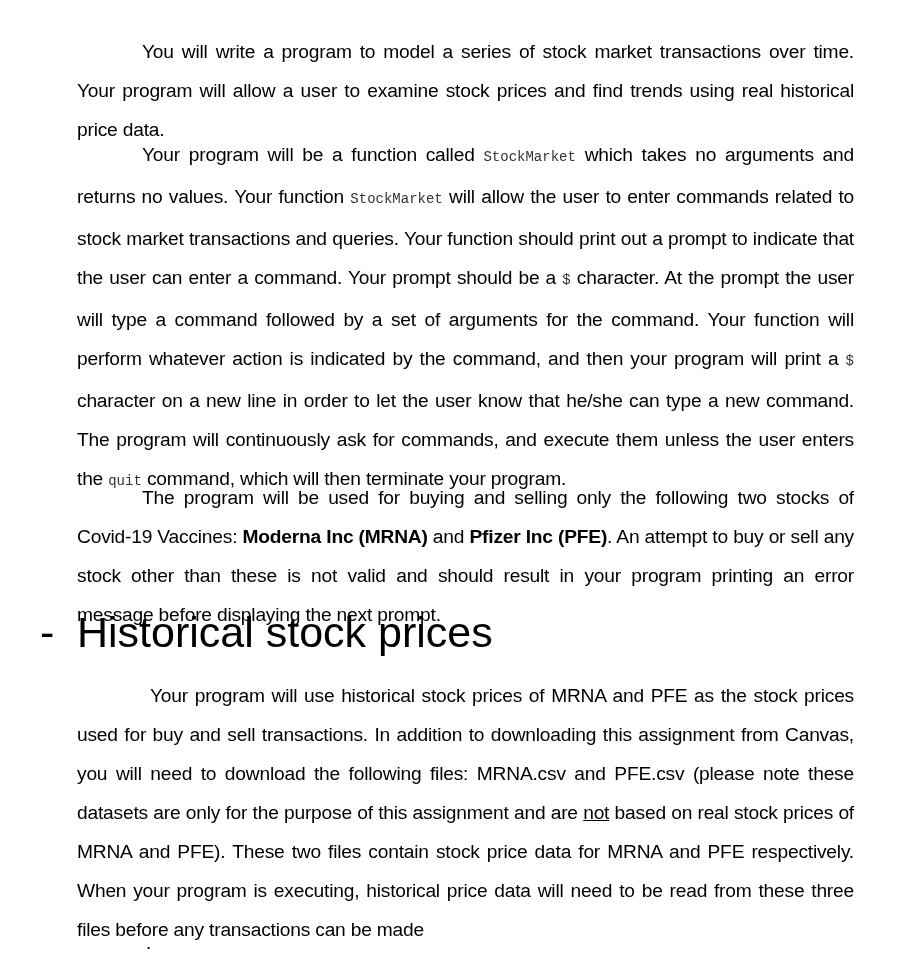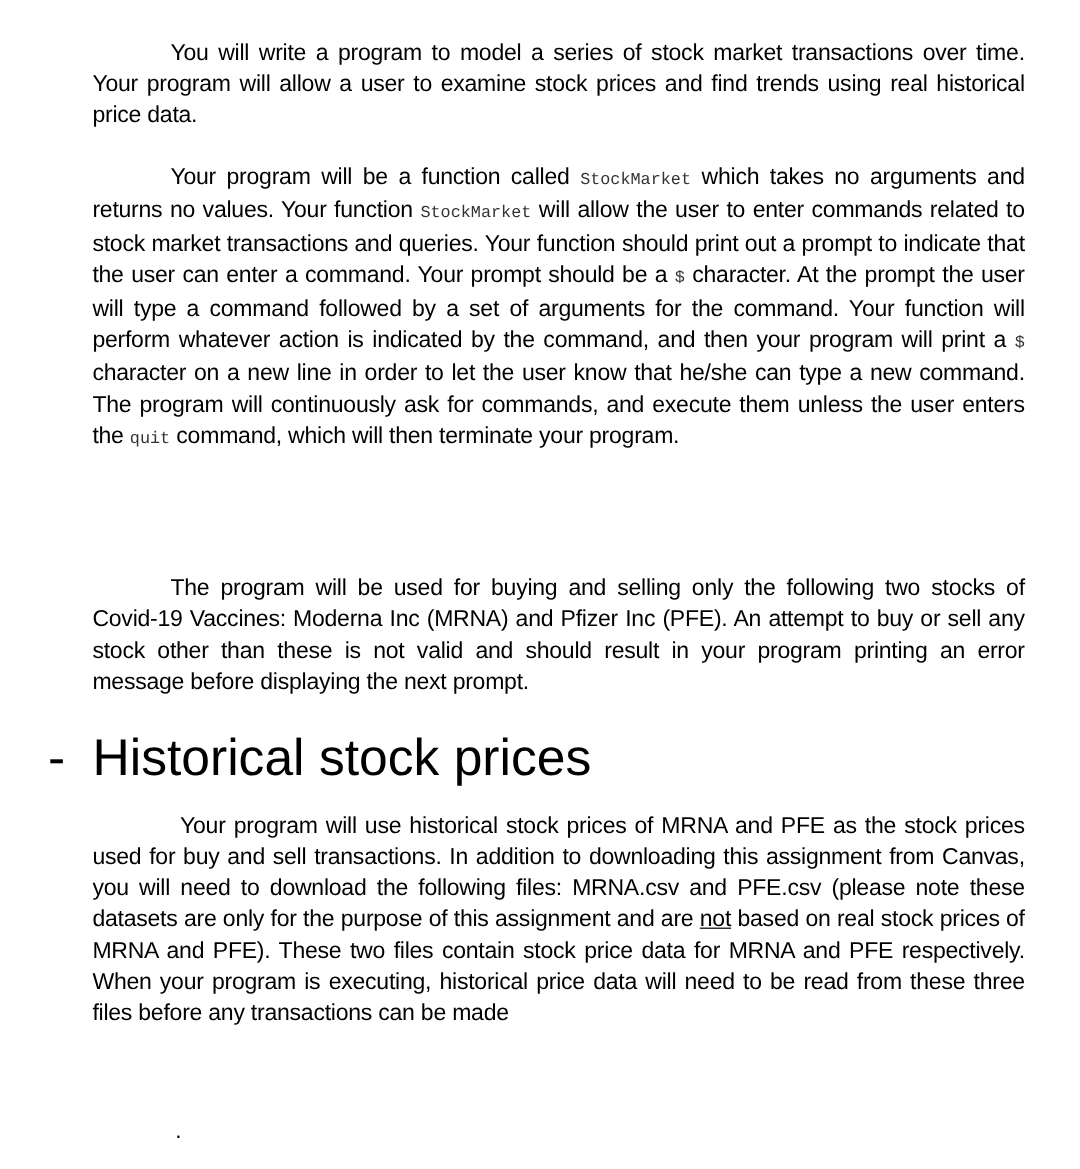--- a/index.html
+++ b/index.html
@@ -1,22 +1,22 @@
 <!DOCTYPE html>
 <html><head>
 <meta charset="utf-8">
 <style>
   html, body { margin: 0; padding: 0; background: #ffffff; }
   body { width: 900px; height: 974px; position: relative; overflow: hidden;
          font-family: "Liberation Sans", sans-serif; color: #000; }
   .page { position: absolute; left: 77px; top: 32px; width: 777px; }
-  p.para { margin: 0; font-size: 19.2px; line-height: 26px; text-align: justify;
+  p.para { margin: 0; font-size: 19.2px; line-height: 39px; text-align: justify;
            text-indent: 65px; letter-spacing: -0.2px; }
   .mono { font-family: "Liberation Mono", monospace; font-size: 14px; color: #333; letter-spacing: 0; }
-  .bold { font-weight: normal; }
+  .bold { font-weight: bold; }
   .u { text-decoration: underline; }
   #p1 { position: absolute; top: 0; }
   #p2 { position: absolute; top: 103px; }
   #p3 { position: absolute; top: 446px; }
   #p4 { position: absolute; top: 644px; text-indent: 73px; }
   .heading { position: absolute; left: -37px; top: 578px; font-size: 43px; line-height: 44px; }
   .heading .dash { display: inline-block; width: 37px; }
   .stray-dot { position: absolute; left: 146px; top: 932px; font-size: 19px; }
 </style>
 </head>

